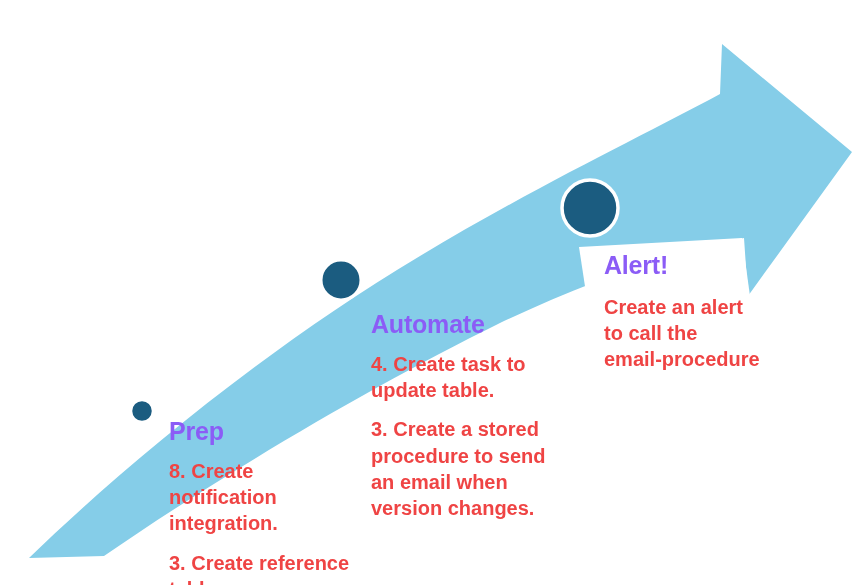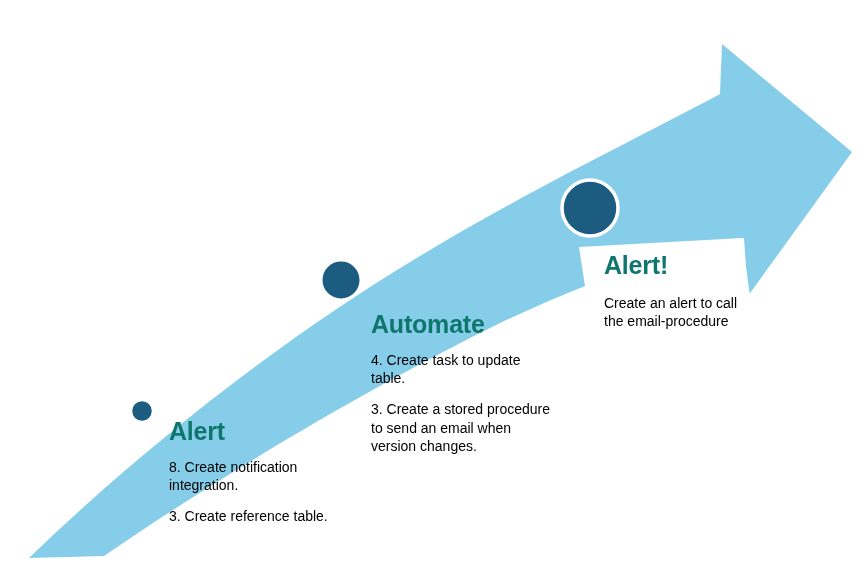--- a/index.html
+++ b/index.html
@@ -27,30 +27,30 @@
     height: 585px;
     display: block;
   }
   .stage-block {
     position: absolute;
     z-index: 5;
   }
   .stage-title {
     font-size: 25px;
     font-weight: bold;
-    color: #0f766e;
+    color: #8b5cf6;
     letter-spacing: -0.2px;
     line-height: 1.1;
     margin: 0 0 12px 0;
     white-space: nowrap;
   }
   .stage-item {
-    font-size: 14px;
-    font-weight: normal;
-    color: #000000;
+    font-size: 20px;
+    font-weight: bold;
+    color: #ef4444;
     line-height: 1.32;
     margin: 0 0 13px 0;
   }
   .stage-item:last-child {
     margin-bottom: 0;
   }
   
   #stage-prep {
     left: 169px;
     top: 418px;
@@ -95,21 +95,21 @@
              Z"></path>
 
     <g>
       <circle cx="142" cy="411" r="11" fill="#1B5C80" stroke="#ffffff" stroke-width="2.5"></circle>
       <circle cx="341" cy="280" r="20" fill="#1B5C80" stroke="#ffffff" stroke-width="3"></circle>
       <circle cx="590" cy="208" r="28" fill="#1B5C80" stroke="#ffffff" stroke-width="3.5"></circle>
     </g>
   </svg>
 
   <div class="stage-block" id="stage-prep">
-    <div class="stage-title">Alert</div>
+    <div class="stage-title">Prep</div>
     <p class="stage-item">8. Create notification integration.</p>
     <p class="stage-item">3. Create reference table.</p>
   </div>
 
   <div class="stage-block" id="stage-automate">
     <div class="stage-title">Automate</div>
     <p class="stage-item">4. Create task to update table.</p>
     <p class="stage-item">3. Create a stored procedure to send an email when version changes.</p>
   </div>
 

